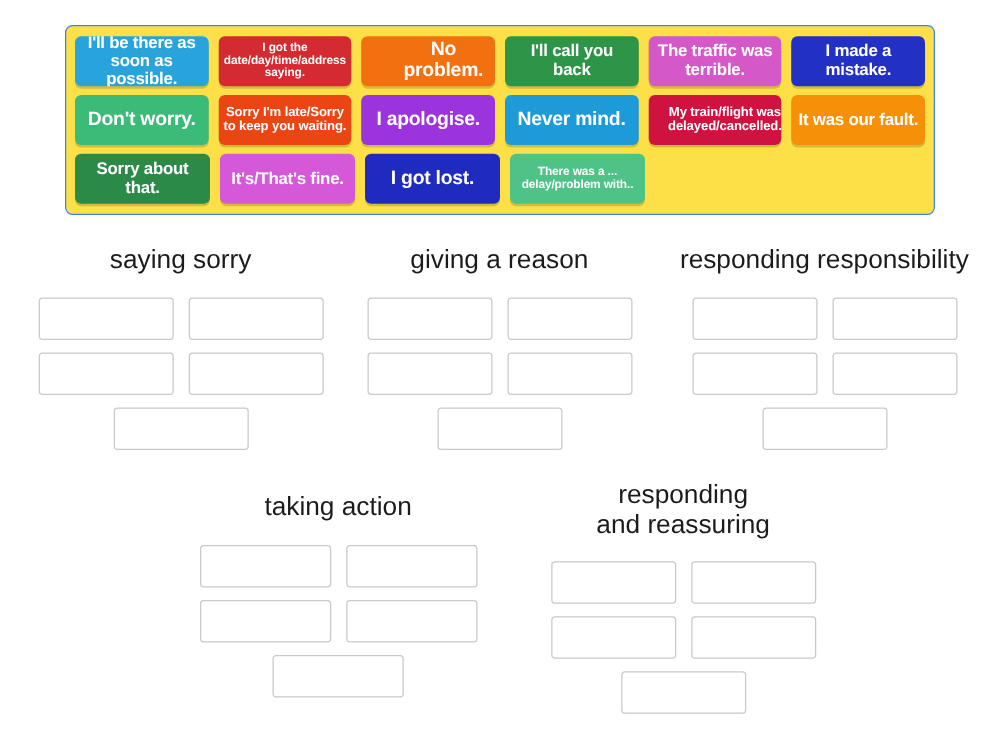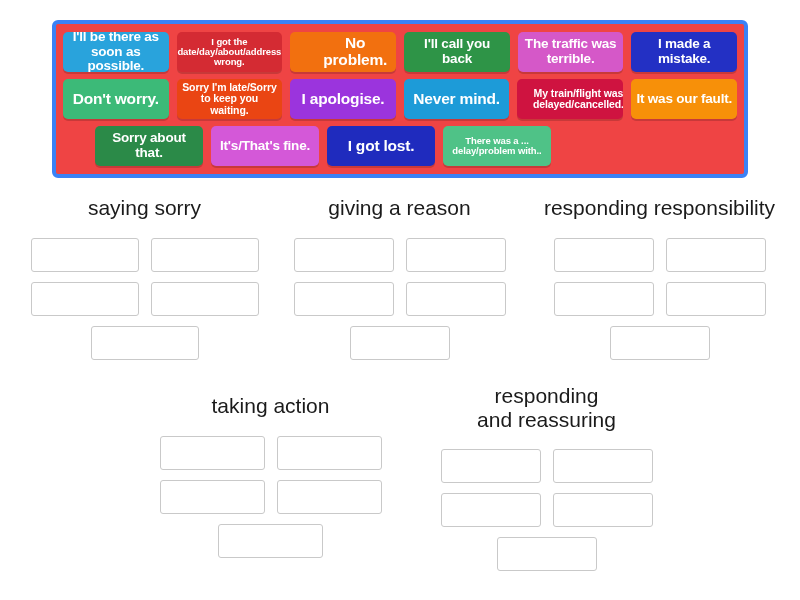--- a/index.html
+++ b/index.html
@@ -16,23 +16,23 @@
     position: relative;
   }
 
   
   #word-bank {
     position: absolute;
     left: 52px;
     top: 20px;
     width: 696px;
     box-sizing: border-box;
-    border: 4px solid #3b82f6;
+    border: 1px solid #3b82f6;
     border-radius: 6px;
-    background: #ef4444;
+    background: #fde047;
     padding: 8px 7px 8px 7px;
   }
   .bank-row {
     display: flex;
     flex-direction: row;
     gap: 8px;
     margin-bottom: 7px;
   }
   .bank-row:last-child { margin-bottom: 0; }
 
@@ -98,36 +98,36 @@
   #group-accepting-responsibility .slot { width: 100px; }
   #group-taking-action .slot { width: 105px; }
   #group-responding-and-reassuring .slot { width: 100px; }
 </style>
 </head>
 <body>
 
 <div id="word-bank">
   <div class="bank-row">
     <div class="tile sz-md" style="background: rgb(41, 163, 220);">I'll be there as soon as possible.</div>
-    <div class="tile sz-xs" style="background: rgb(212, 43, 51);">I got the date/day/about/address wrong.</div>
+    <div class="tile sz-xs" style="background: rgb(212, 43, 51);">I got the date/day/time/address saying.</div>
     <div class="tile sz-lg" style="background: rgb(242, 112, 15); padding-left: 28px;">No problem.</div>
     <div class="tile sz-md" style="background: rgb(46, 148, 71);">I'll call you back</div>
     <div class="tile sz-md" style="background: rgb(213, 88, 200);">The traffic was terrible.</div>
     <div class="tile sz-md" style="background: rgb(35, 48, 196);">I made a mistake.</div>
   </div>
   <div class="bank-row">
     <div class="tile sz-lg" style="background: rgb(60, 186, 120);">Don't worry.</div>
     <div class="tile sz-sm" style="background: rgb(234, 69, 19);">Sorry I'm late/Sorry to keep you waiting.</div>
     <div class="tile sz-lg" style="background: rgb(155, 52, 221); text-align: center;">I apologise.</div>
     <div class="tile sz-lg" style="background: rgb(29, 155, 216);">Never mind.</div>
     <div class="tile sz-sm" style="background: rgb(207, 19, 64); padding-left: 20px;">My train/flight was delayed/cancelled.</div>
     <div class="tile sz-md" style="background: rgb(247, 144, 9);">It was our fault.</div>
   </div>
   <div class="bank-row">
-    <div class="tile sz-md" style="background: rgb(43, 138, 72); margin-left: 32px;">Sorry about that.</div>
+    <div class="tile sz-md" style="background: rgb(43, 138, 72);">Sorry about that.</div>
     <div class="tile sz-md" style="background: rgb(212, 88, 216);">It's/That's fine.</div>
     <div class="tile sz-lg" style="background: rgb(31, 43, 190);">I got lost.</div>
     <div class="tile sz-xs" style="background: rgb(79, 194, 135);">There was a ... delay/problem with..</div>
   </div>
 </div>
 
 <div class="cat-group" id="group-saying-sorry" style="left:12px; top:196px; width:265px;">
   <div class="cat-title">saying sorry</div>
   <div class="slot-rows">
     <div class="slot-row">

